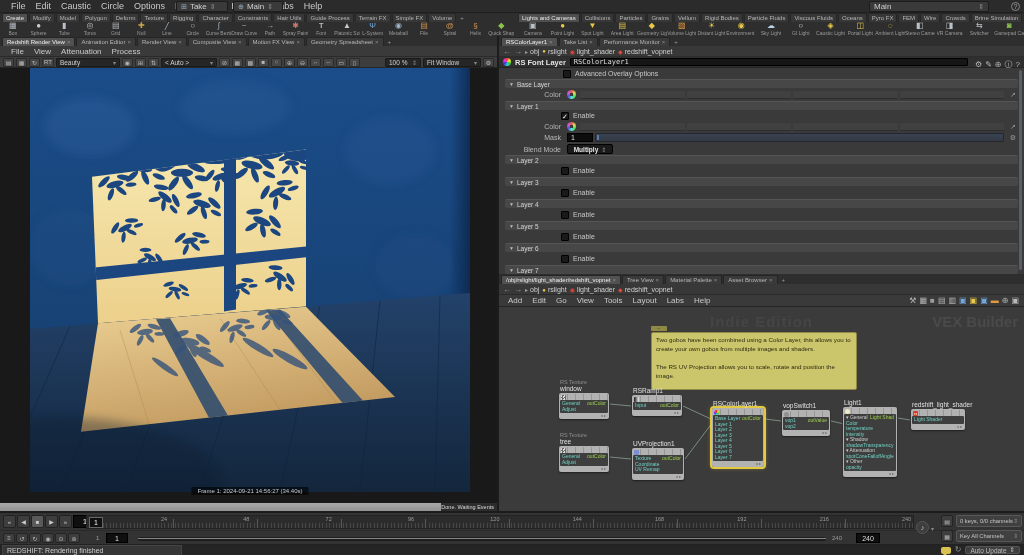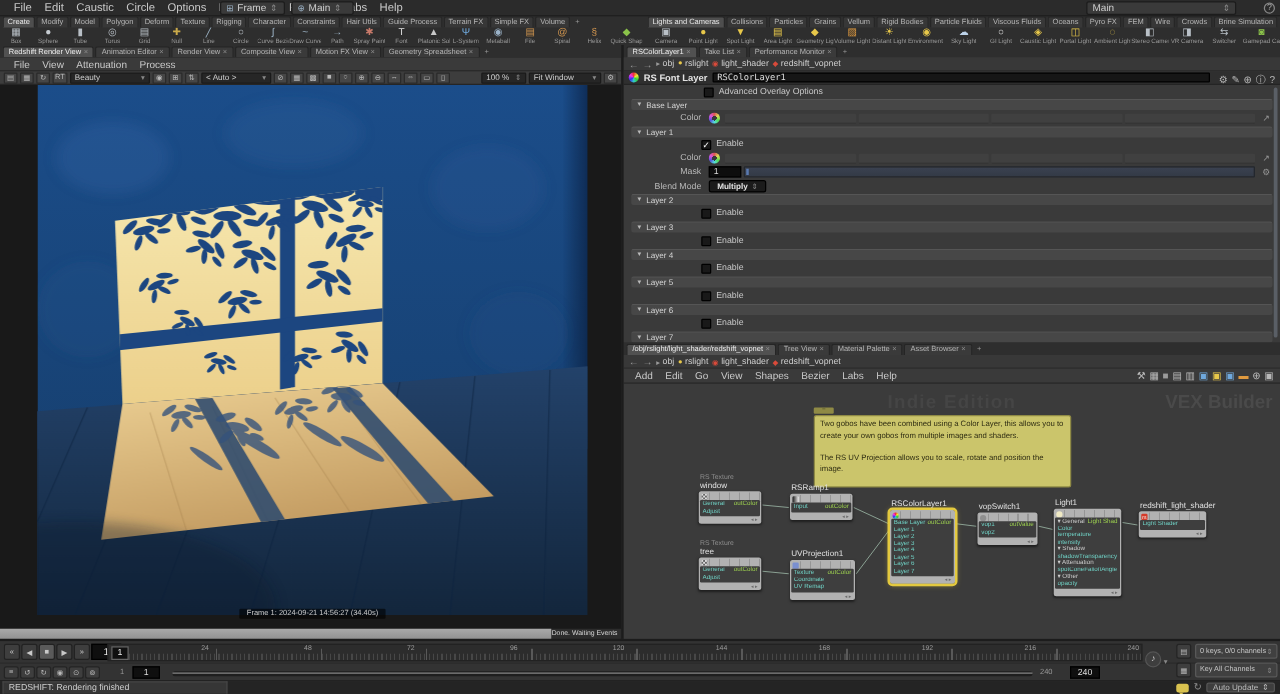--- a/index.html
+++ b/index.html
@@ -213,21 +213,21 @@
         <div class="menu-item">Caustic</div>
         <div class="menu-item">Circle</div>
         <div class="menu-item">Options</div>
         <div class="menu-item">Megascans</div>
         <div class="menu-item">Redshift</div>
         <div class="menu-item">Labs</div>
         <div class="menu-item">Help</div>
       </div>
     <div class="selector" id="sel-build" style="left:176px;width:52px">
       <span class="sel-icon">⊞</span>
-      <span>Frame</span>
+      <span>Take</span>
       <span class="updn">⇕</span>
     </div>
     <div class="selector" id="sel-main" style="left:233px;width:50px">
       <span class="sel-icon">⊕</span>
       <span>Main</span>
       <span class="updn">⇕</span>
     </div>
     <div class="selector" id="sel-take" style="left:869px;width:120px">
       <span>Main</span>
       <span class="updn" style="margin-left:auto">⇕</span>
@@ -807,22 +807,22 @@
           <div>redshift_vopnet</div>
         </div>
       </div>
   </div>
   <div id="net-menu">
     <div id="net-menu-items">
         <div class="menu-item">Add</div>
         <div class="menu-item">Edit</div>
         <div class="menu-item">Go</div>
         <div class="menu-item">View</div>
-        <div class="menu-item">Shapes</div>
-        <div class="menu-item">Bezier</div>
+        <div class="menu-item">Tools</div>
+        <div class="menu-item">Layout</div>
         <div class="menu-item">Labs</div>
         <div class="menu-item">Help</div>
       </div>
     <div id="net-menu-icons">
         <div class="net-icon" style="color: rgb(185, 185, 185);">⚒</div>
         <div class="net-icon" style="color: rgb(185, 185, 185);">▦</div>
         <div class="net-icon" style="color: rgb(154, 154, 154);">■</div>
         <div class="net-icon" style="color: rgb(185, 185, 185);">▤</div>
         <div class="net-icon" style="color: rgb(185, 185, 185);">▥</div>
         <div class="net-icon" style="color: rgb(111, 168, 220);">▣</div>

